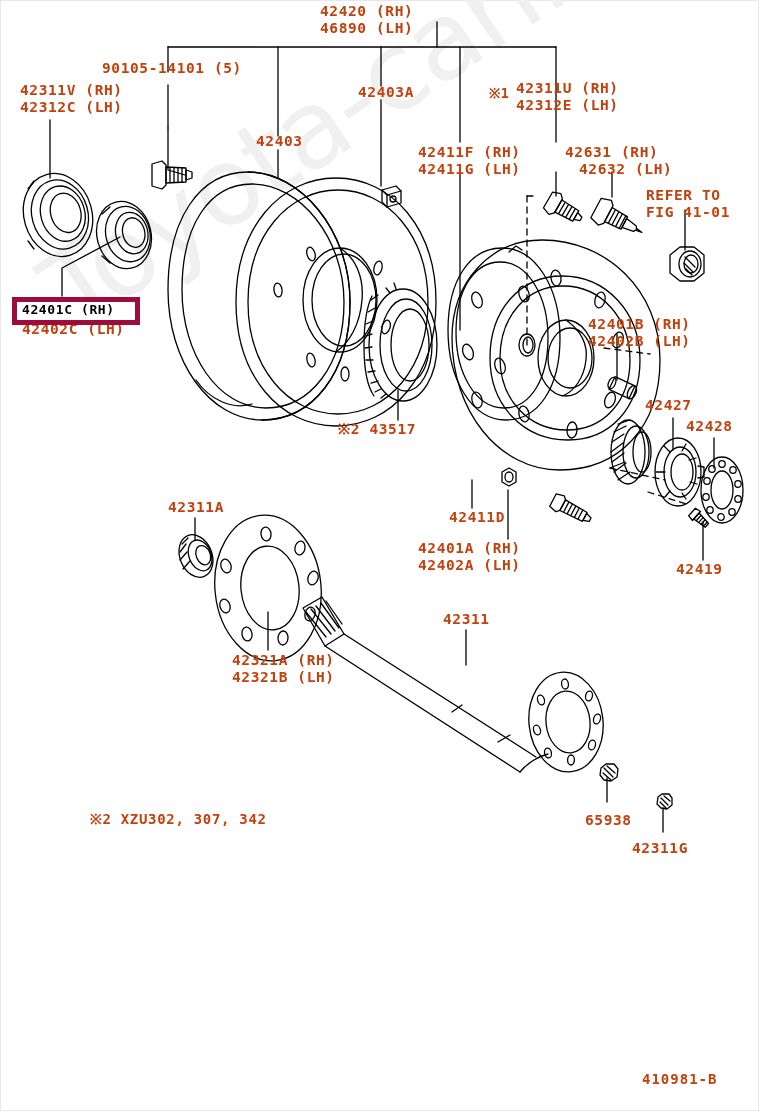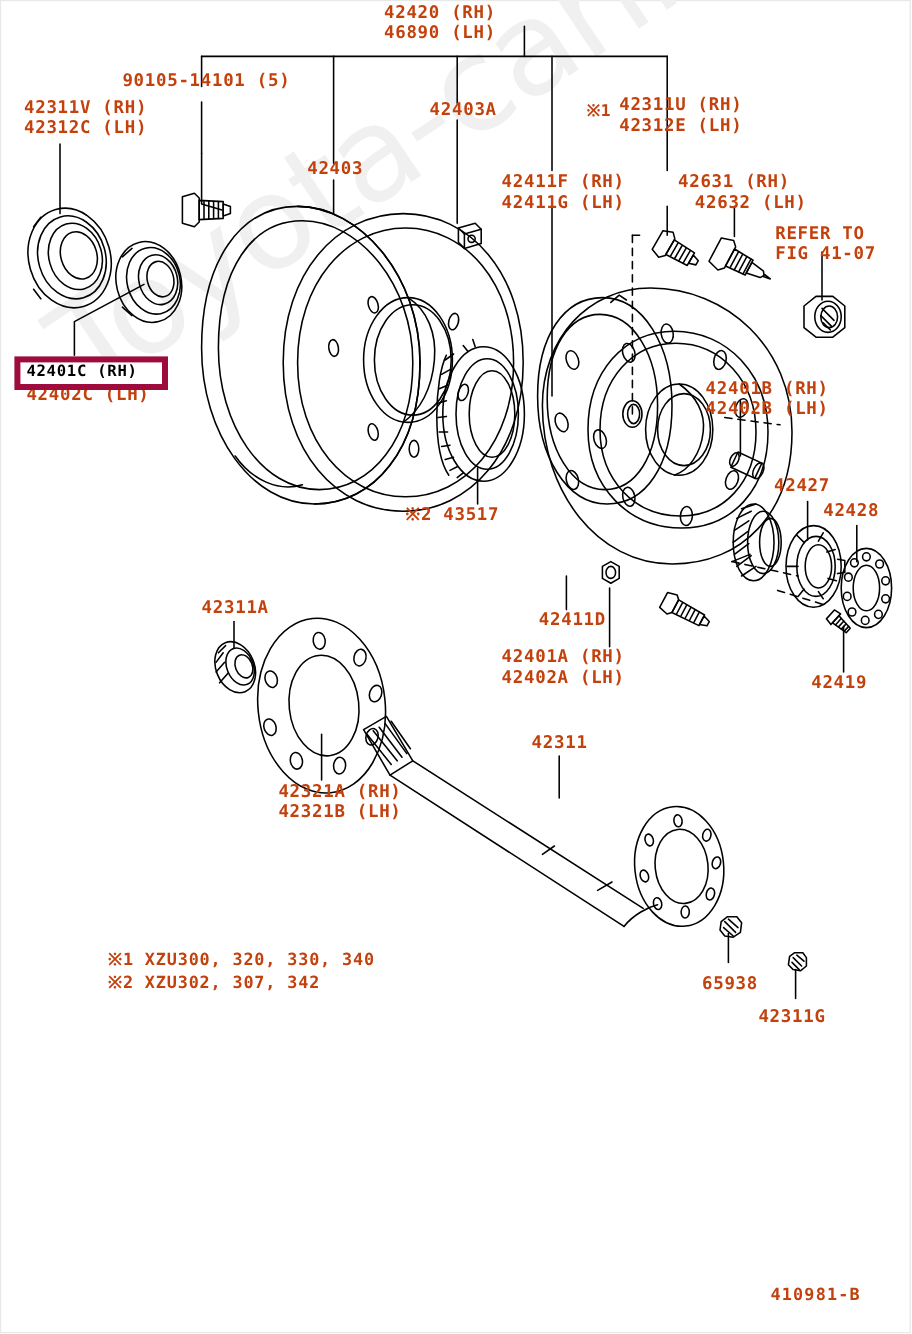--- a/index.html
+++ b/index.html
@@ -398,21 +398,21 @@
   <div class="lbl" style="left:516px;top:80px;">42311U (RH)</div>
   <div class="lbl" style="left:516px;top:97px;">42312E (LH)</div>
 
   <div class="lbl" style="left:418px;top:144px;">42411F (RH)</div>
   <div class="lbl" style="left:418px;top:161px;">42411G (LH)</div>
 
   <div class="lbl" style="left:565px;top:144px;">42631 (RH)</div>
   <div class="lbl" style="left:579px;top:161px;">42632 (LH)</div>
 
   <div class="lbl" style="left:646px;top:187px;">REFER TO</div>
-  <div class="lbl" style="left:646px;top:204px;">FIG 41-07</div>
+  <div class="lbl" style="left:646px;top:204px;">FIG 41-01</div>
 
   <div class="lbl" style="left:22px;top:321px;">42402C (LH)</div>
   <div class="hl-box"></div>
   <div class="hl-text">42401C (RH)</div>
 
   <div class="lbl" style="left:338px;top:421px;">※2 43517</div>
 
   <div class="lbl" style="left:588px;top:316px;">42401B (RH)</div>
   <div class="lbl" style="left:588px;top:333px;">42402B (LH)</div>
 
@@ -428,18 +428,17 @@
   <div class="lbl" style="left:168px;top:499px;">42311A</div>
 
   <div class="lbl" style="left:232px;top:652px;">42321A (RH)</div>
   <div class="lbl" style="left:232px;top:669px;">42321B (LH)</div>
 
   <div class="lbl" style="left:443px;top:611px;">42311</div>
 
   <div class="lbl" style="left:585px;top:812px;">65938</div>
   <div class="lbl" style="left:632px;top:840px;">42311G</div>
 
-  <div class="lbl note" style="left:90px;top:791px;">※1 XZU300, 320, 330, 340</div>
   <div class="lbl note" style="left:90px;top:810px;">※2 XZU302, 307, 342</div>
 
   <div class="lbl code" style="left:642px;top:1071px;">410981-B</div>
 
 </div>
 
 </body></html>

